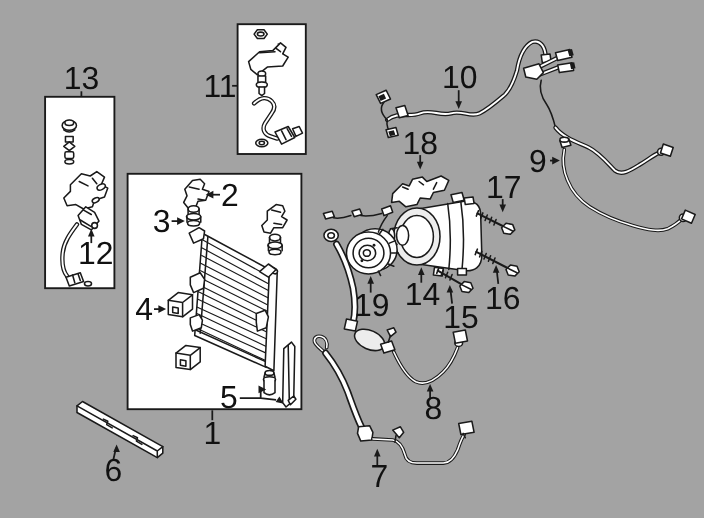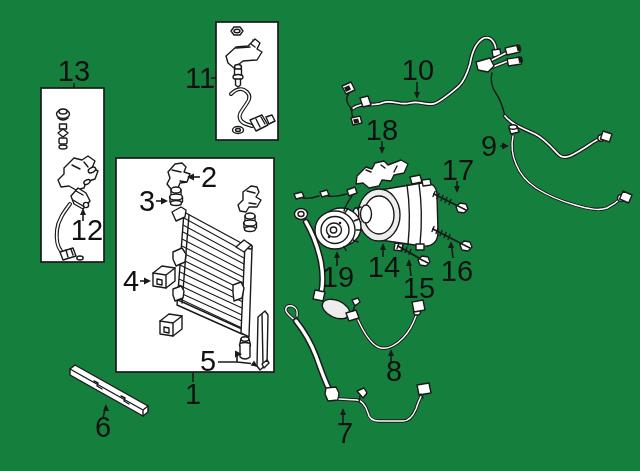--- a/index.html
+++ b/index.html
@@ -1,16 +1,16 @@
 <!DOCTYPE html>
 <html><head>
 <meta charset="utf-8">
 <style>
   html,body{margin:0;padding:0;background:#ffffff;}
-  #stage{position:relative;width:640px;height:471px;background:#15803d;overflow:hidden;
+  #stage{position:relative;width:640px;height:471px;background:#a3a3a3;overflow:hidden;
          font-family:"Liberation Sans", sans-serif;text-decoration:underline;}
   svg{position:absolute;left:0;top:0;}
   .box{fill:#ffffff;stroke:#1a1a1a;stroke-width:1.7;}
   .ln{fill:none;stroke:#1a1a1a;stroke-width:1.4;stroke-linecap:round;stroke-linejoin:round;}
   .ln2{fill:none;stroke:#1a1a1a;stroke-width:1.9;stroke-linecap:round;stroke-linejoin:round;}
   .fin{fill:none;stroke:#1a1a1a;stroke-width:1.05;}
   .fw{fill:#ffffff;stroke:#1a1a1a;stroke-width:1.4;stroke-linejoin:round;}
   .fg{fill:#ededed;stroke:#1a1a1a;stroke-width:1.4;stroke-linejoin:round;}
   .fd{fill:#1a1a1a;stroke:none;}
   .t-out{fill:none;stroke:#1a1a1a;stroke-width:4;stroke-linecap:round;stroke-linejoin:round;}

